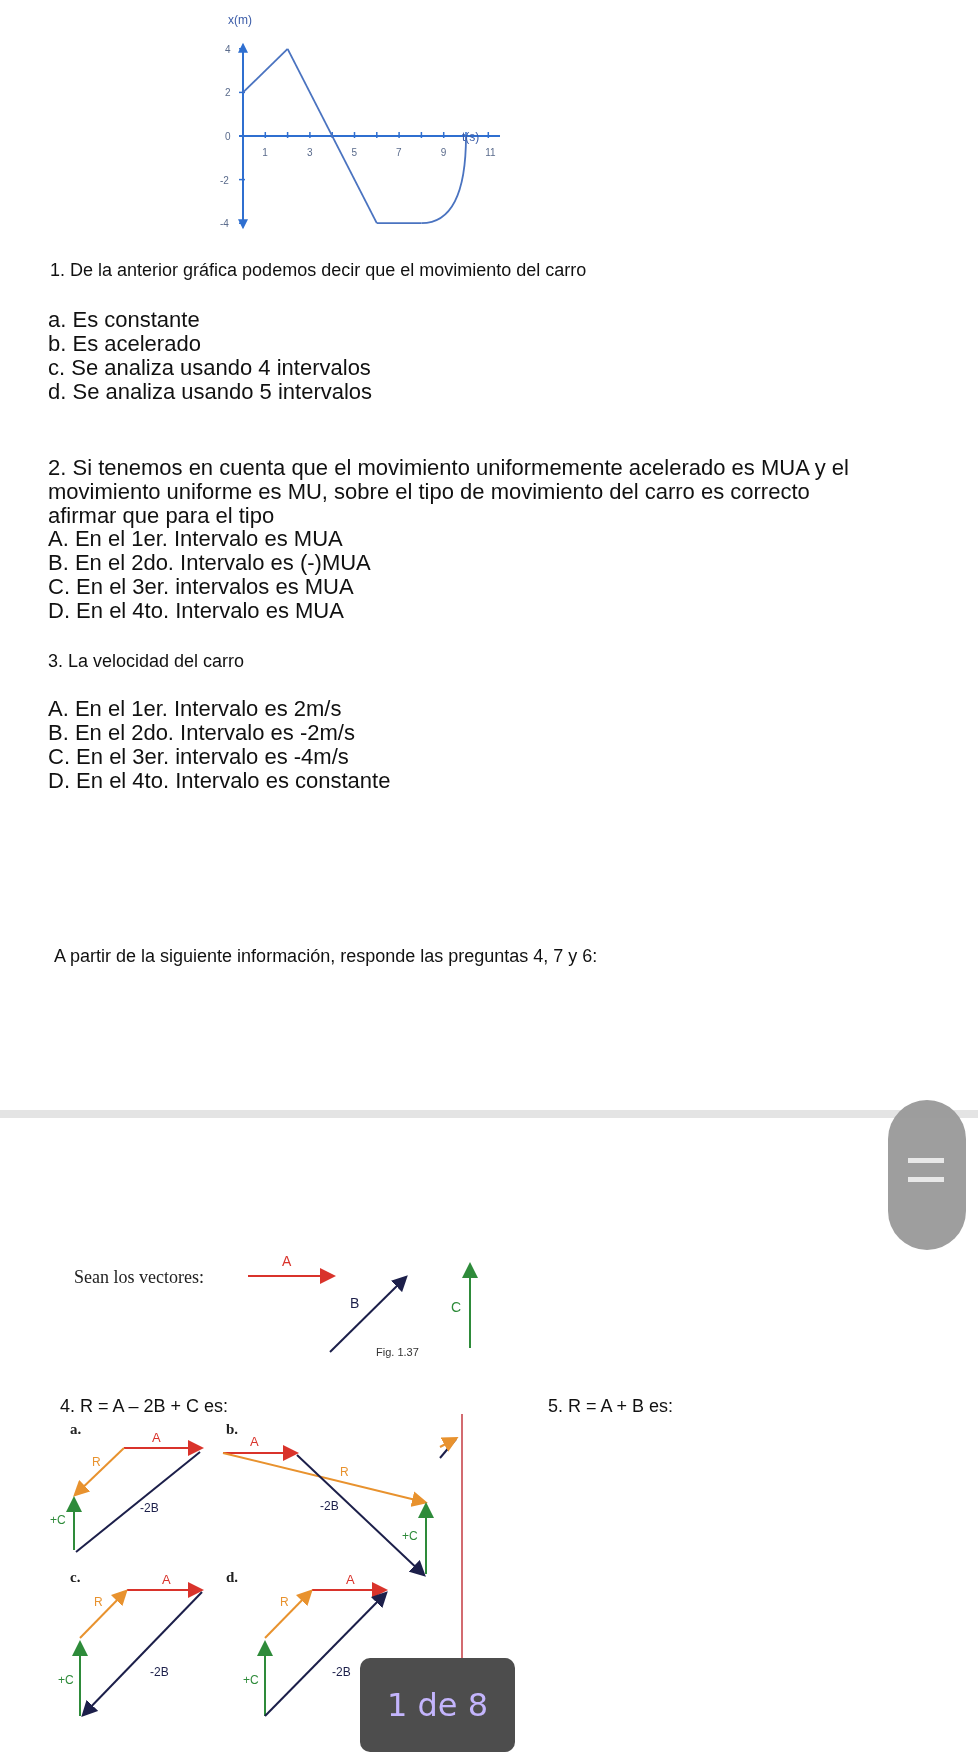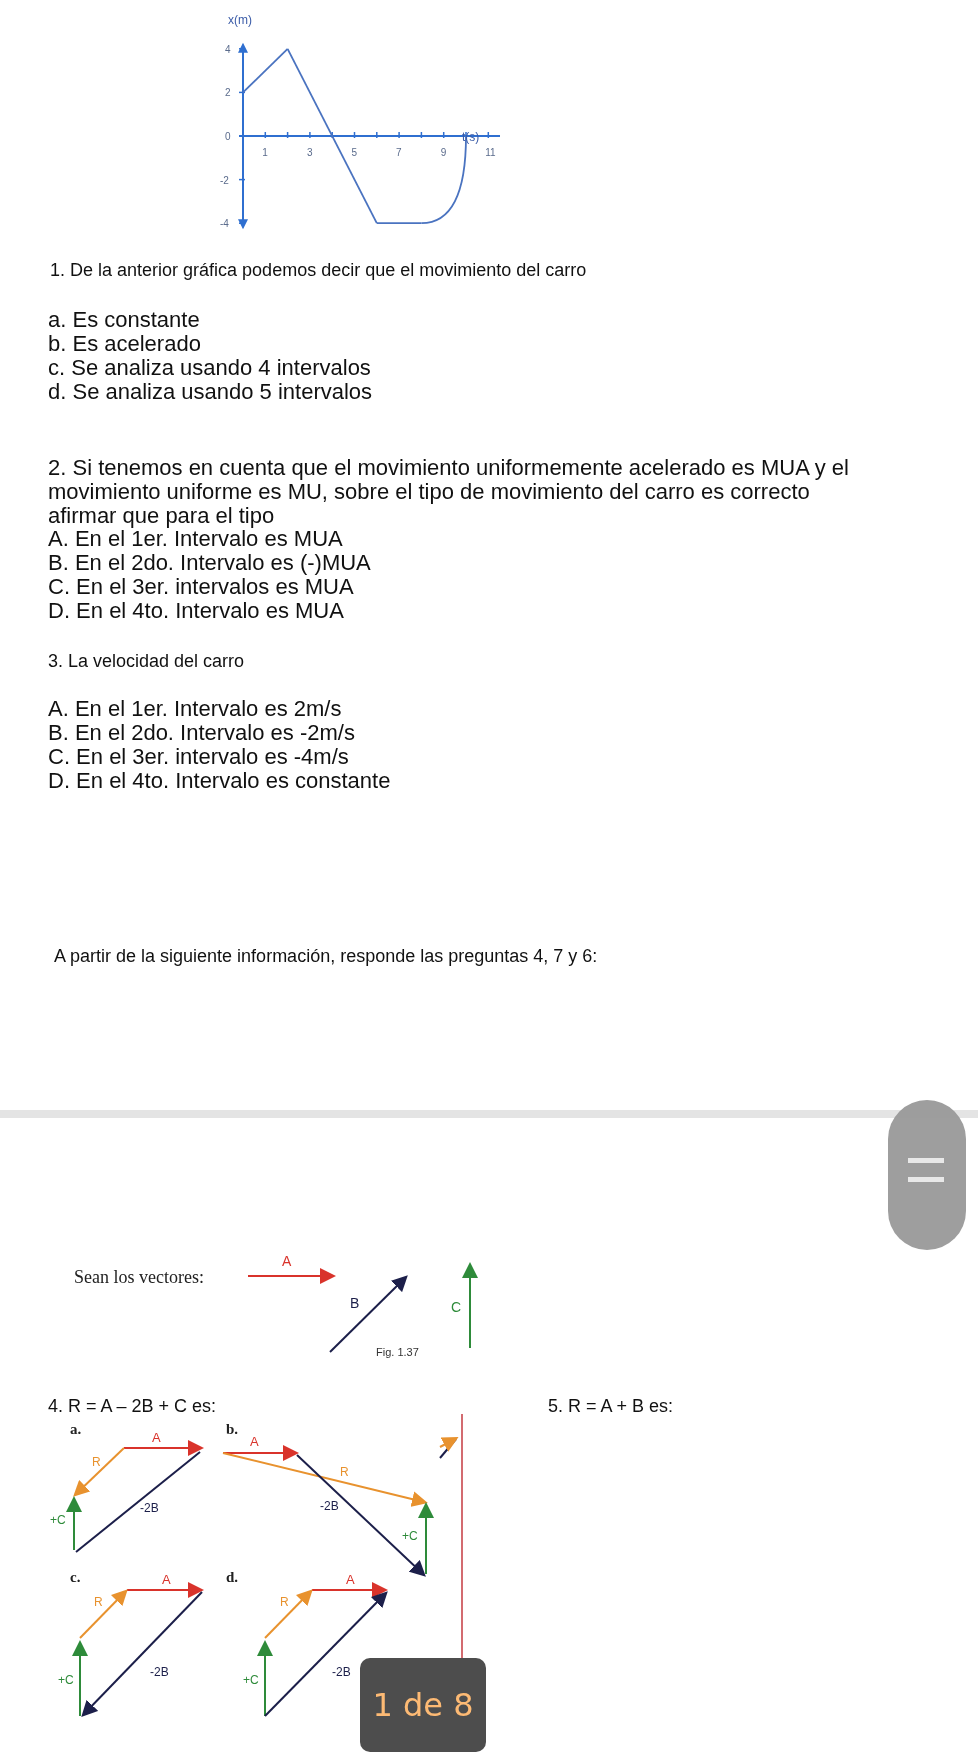--- a/index.html
+++ b/index.html
@@ -15,22 +15,22 @@
   .block { position: absolute; font-size: 22px; line-height: 24px; }
   .block div { white-space: nowrap; }
   svg text { font-family: "Liberation Sans", sans-serif; }
   .serif { font-family: "Liberation Serif", serif; }
   .scroll-handle {
     position: absolute; left: 888px; top: 1100px; width: 78px; height: 150px;
     background: #9b9b9b; border-radius: 39px; opacity: 0.97;
   }
   .scroll-handle .bar { position: absolute; left: 20px; width: 36px; height: 5px; background: #e8e8e8; }
   .page-indicator {
-    position: absolute; left: 360px; top: 1658px; width: 126px; height: 94px;
-    background: #4d4d4d; border-radius: 10px; color: #fdba74; font-size: 32px;
+    position: absolute; left: 360px; top: 1658px; width: 155px; height: 94px;
+    background: #4d4d4d; border-radius: 10px; color: #c4b5fd; font-size: 32px;
     display: flex; align-items: center; justify-content: center;
     font-family: "DejaVu Sans", sans-serif;
   }
 </style>
 </head>
 <body>
 
 <div class="page" id="page1">
 
   <svg id="chart" width="320" height="230" style="position:absolute; left:180px; top:0;">
@@ -131,21 +131,21 @@
     <text class="serif" x="14" y="35" font-size="18" fill="#222">Sean los vectores:</text>
     <line x1="188" y1="28" x2="272" y2="28" stroke="#d9332b" stroke-width="2" marker-end="url(#arrR)"></line>
     <text x="222" y="18" font-size="14" fill="#d9332b">A</text>
     <line x1="270" y1="104" x2="345" y2="30" stroke="#1c1f4a" stroke-width="2" marker-end="url(#arrK)"></line>
     <text x="290" y="60" font-size="14" fill="#1c1f4a">B</text>
     <line x1="410" y1="100" x2="410" y2="18" stroke="#2e8b3a" stroke-width="2" marker-end="url(#arrG)"></line>
     <text x="391" y="64" font-size="14" fill="#2e8b3a">C</text>
     <text x="316" y="108" font-size="11" fill="#333">Fig. 1.37</text>
   </svg>
 
-  <div class="txt" style="left:48px; top:276px;">4. R = A – 2B + C  es:</div>
+  <div class="txt" style="left:60px; top:276px;">4. R = A – 2B + C  es:</div>
   <div class="txt" style="left:548px; top:276px;">5. R = A + B es:</div>
 
   <svg width="430" height="340" style="position:absolute; left:40px; top:296px;">
 
     <g>
       <text class="serif" x="30" y="20" font-size="15" font-weight="bold" fill="#222">a.</text>
       <line x1="84" y1="34" x2="160" y2="34" stroke="#d9332b" stroke-width="2" marker-end="url(#arrR)"></line>
       <text x="112" y="28" font-size="13" fill="#d9332b">A</text>
       <line x1="84" y1="34" x2="36" y2="80" stroke="#e8922e" stroke-width="2" marker-end="url(#arrO)"></line>
       <text x="52" y="52" font-size="12" fill="#e8922e">R</text>

